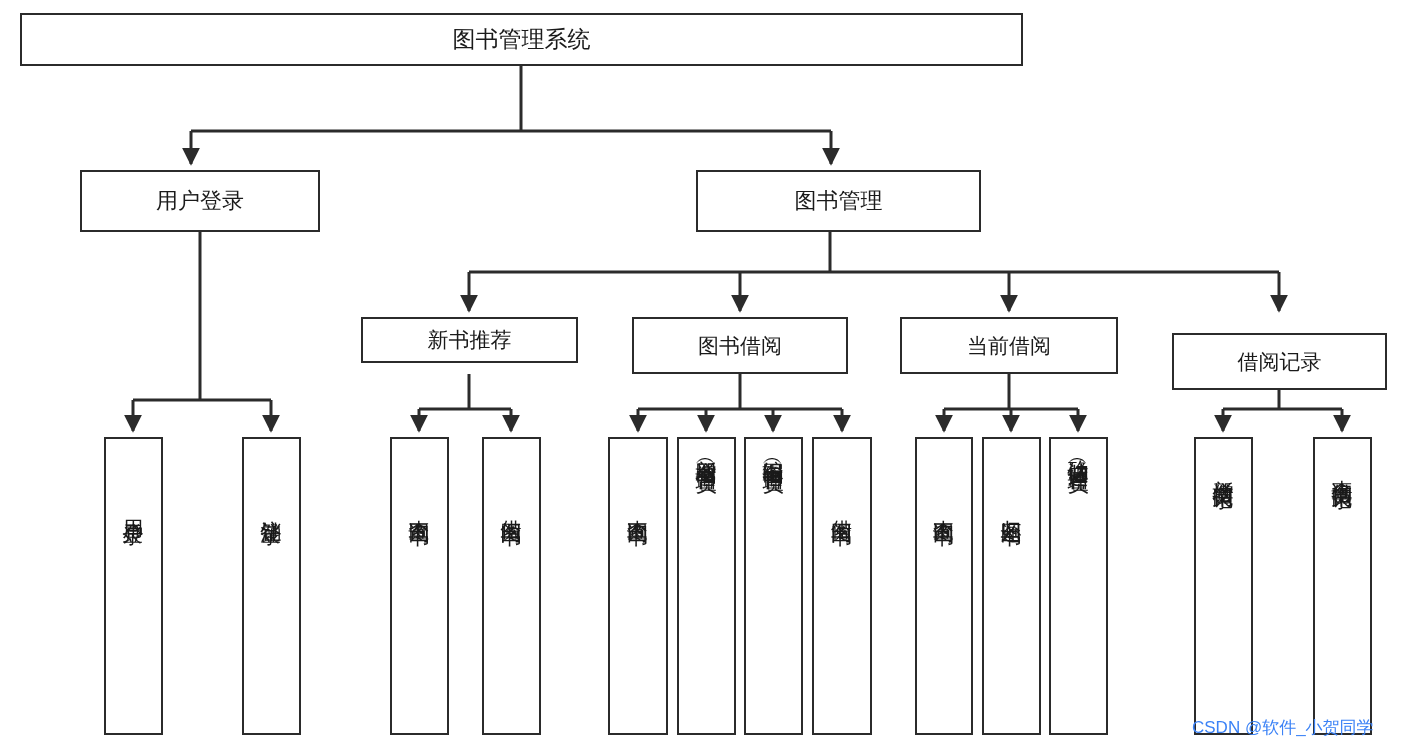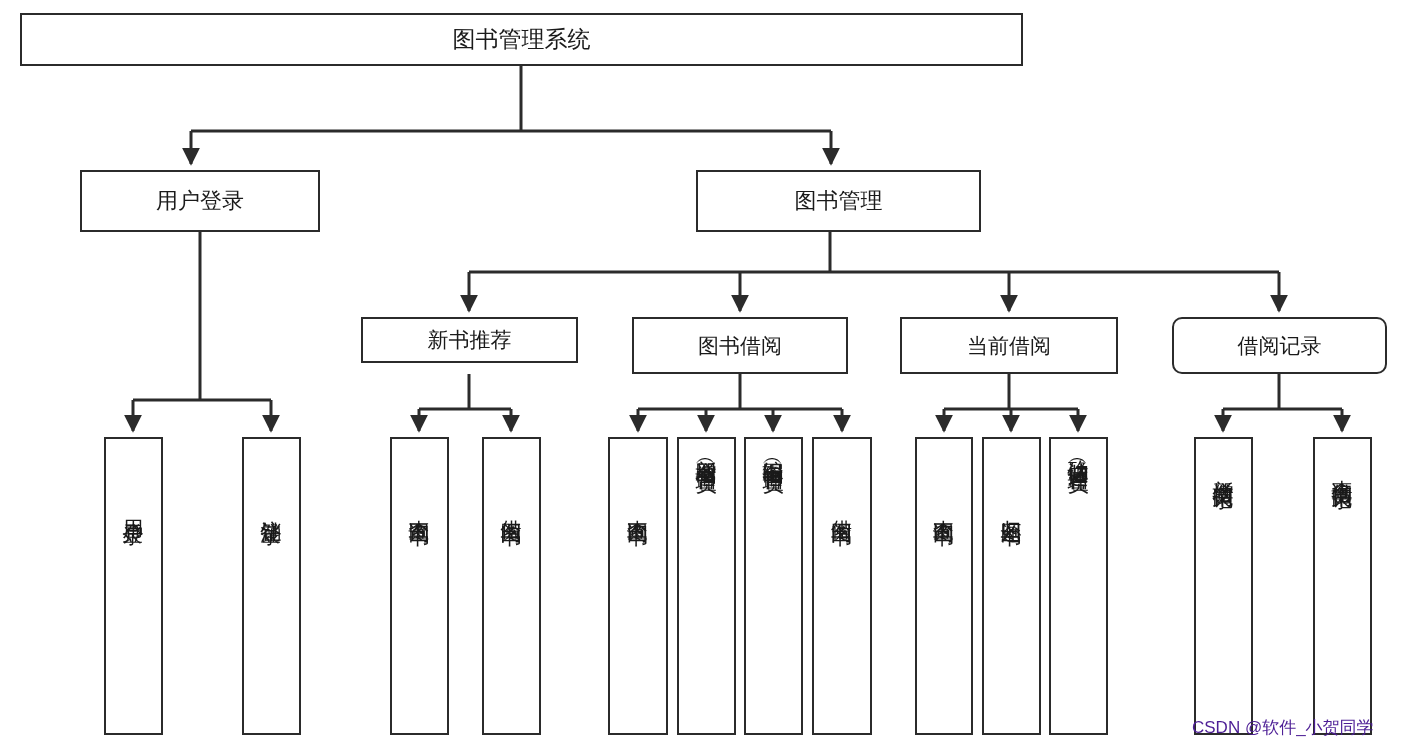--- a/index.html
+++ b/index.html
@@ -59,21 +59,21 @@
     display: block;
   }
   .node.leaf.mid .vtext {
     margin-top: 60px;
   }
   .watermark {
     position: absolute;
     left: 1192px;
     top: 716px;
     font-size: 17px;
-    color: #4c1d95;
+    color: #3b82f6;
     white-space: nowrap;
     z-index: 3;
   }
 </style>
 </head>
 <body>
 
 <div id="canvas">
 
   <svg id="edges" viewBox="0 0 1405 747" xmlns="http://www.w3.org/2000/svg">
@@ -139,21 +139,21 @@
 
   <div class="node lvl2" style="left:361px; top:317px; width:217px; height:46px;">
     <span>新书推荐</span>
   </div>
   <div class="node lvl2" style="left:632px; top:317px; width:216px; height:57px;">
     <span>图书借阅</span>
   </div>
   <div class="node lvl2" style="left:900px; top:317px; width:218px; height:57px;">
     <span>当前借阅</span>
   </div>
-  <div class="node lvl2" style="left:1172px; top:317px; width:215px; height:57px;border-radius:10px;">
+  <div class="node lvl2" style="left:1172px; top:333px; width:215px; height:57px;">
     <span>借阅记录</span>
   </div>
 
   <div class="node leaf mid" style="left:104px; top:437px; width:59px; height:298px;">
     <span class="vtext">用户登录</span>
   </div>
   <div class="node leaf mid" style="left:242px; top:437px; width:59px; height:298px;">
     <span class="vtext">注销登录</span>
   </div>
 

